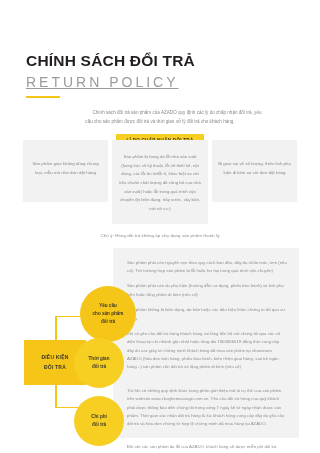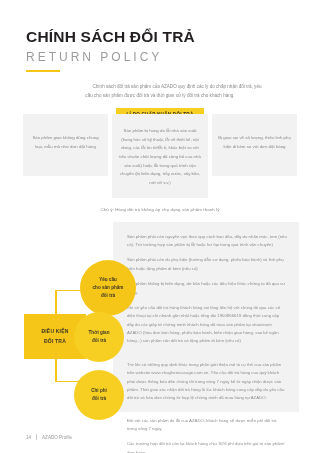--- a/index.html
+++ b/index.html
@@ -5,29 +5,30 @@
   * { box-sizing: border-box; margin: 0; padding: 0; }
   html, body {
     width: 320px; height: 453px;
     background: #ffffff;
     font-family: "Liberation Sans", sans-serif;
     overflow: hidden;
   }
   .page { position: relative; width: 320px; height: 453px; background:#fff; }
 
   
-  .header { padding: 28px 0 0 26px; }
+  .header { padding: 28px 0 0 26px; margin-top: 24px; }
   .title {
     font-size: 15.5px; font-weight: 700; color: #231f20;
     letter-spacing: 0.2px; line-height: 1.15;
   }
   .subtitle {
     margin-top: 4px;
-    font-size: 12px; font-weight: 400; color: #9b9b9b;
+    font-size: 14px; font-weight: 400; color: #9b9b9b;
     letter-spacing: 3.0px;
+    text-decoration: underline;
   }
   .rule {
     margin-top: 6px; width: 34px; height: 2.2px; background: #f5c518;
   }
 
   
   .intro {
     margin: 11px 26px 0 26px;
     font-size: 4.6px; line-height: 1.95; color: #8b8b8b;
     text-align: center; text-indent: 0;

